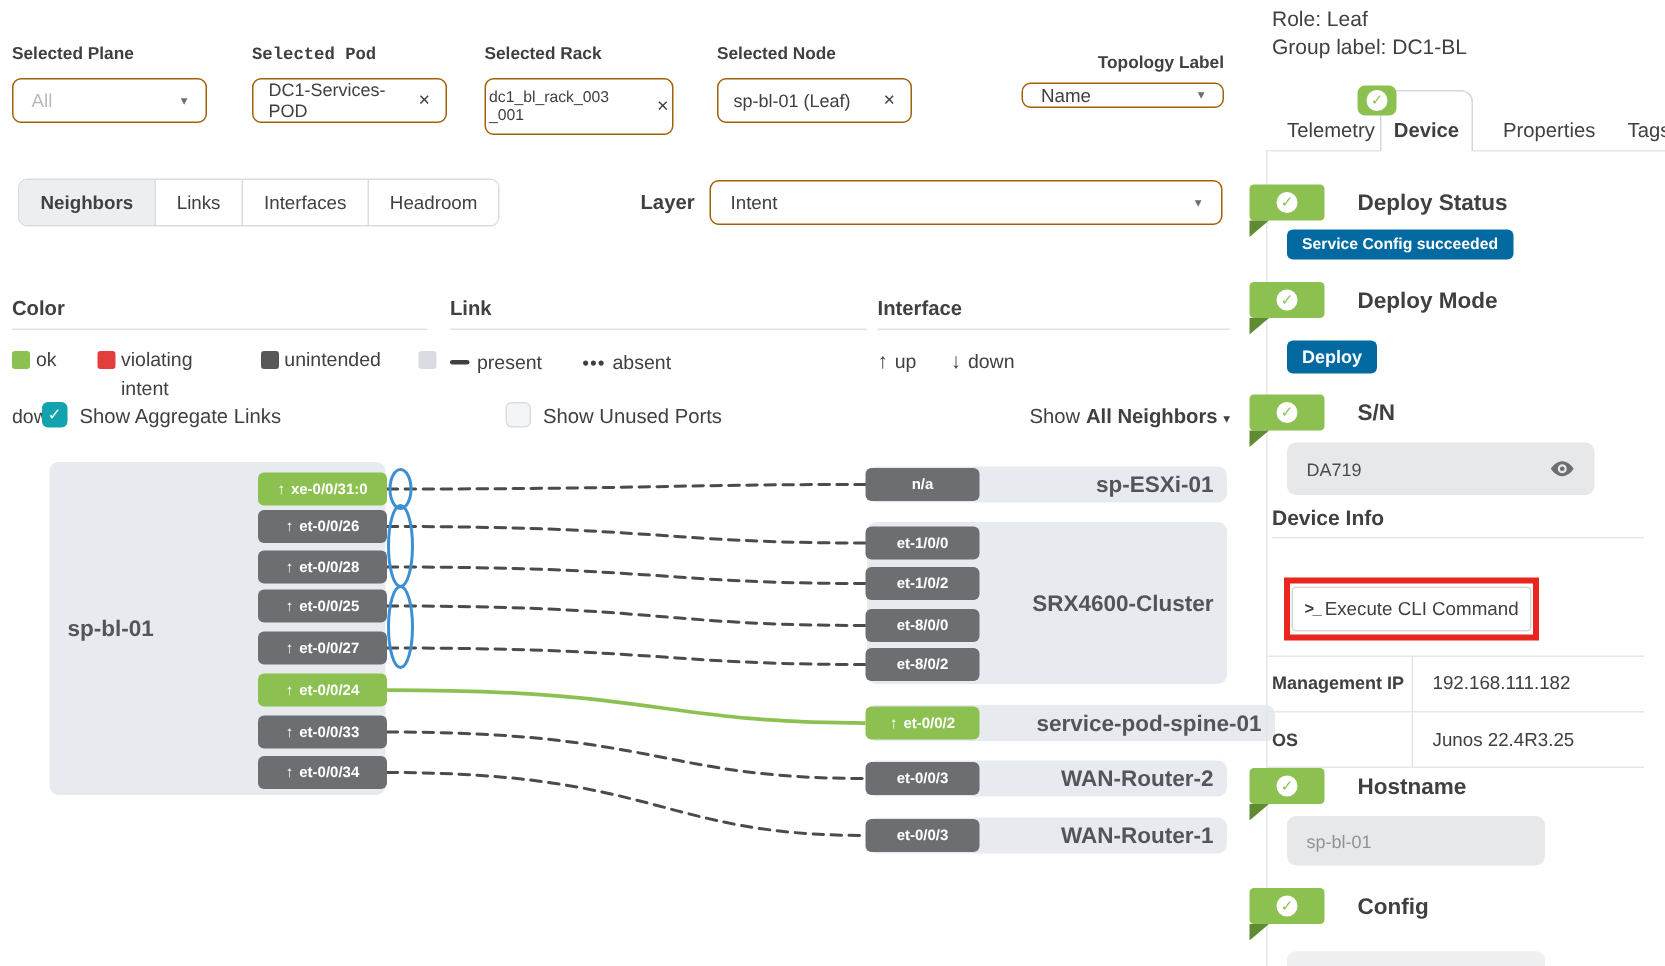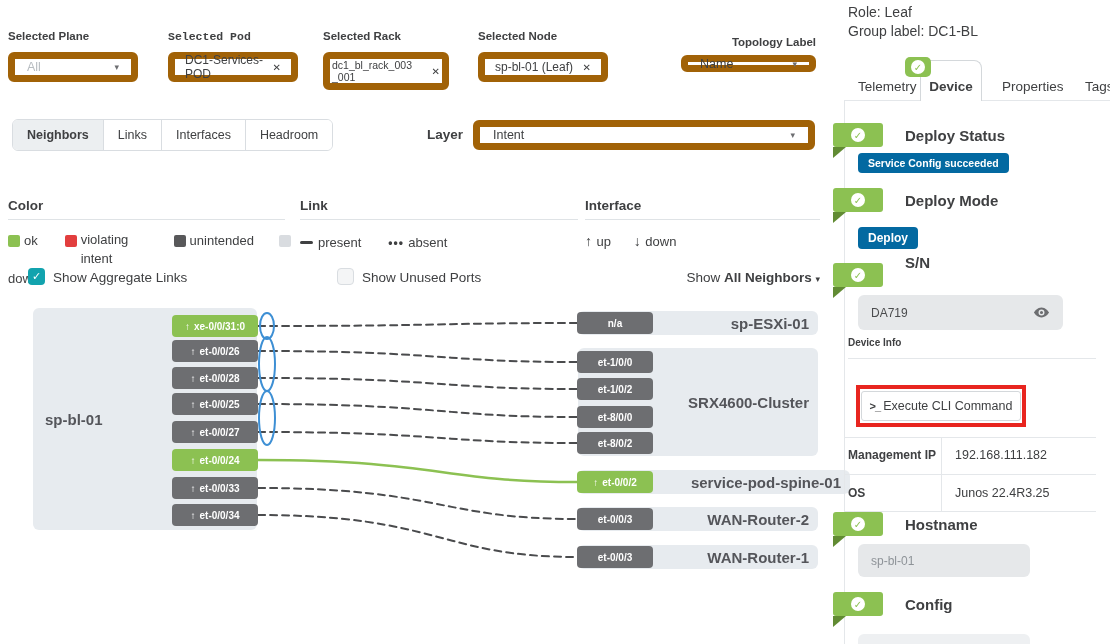--- a/index.html
+++ b/index.html
@@ -1,20 +1,20 @@
 <!DOCTYPE html>
 <html><head>
 <meta charset="utf-8">
 <style>
   html,body{margin:0;padding:0;background:#fff;}
   body{width:1110px;height:644px;position:relative;overflow:hidden;
        font-family:"Liberation Sans","DejaVu Sans",sans-serif;color:#3f4042;}
   .abs{position:absolute;}
   .flbl{font-weight:bold;font-size:11.5px;color:#3f4042;}
-  .field{border:7px solid #a16207;border-radius:6px;background:#fff;display:flex;
+  .field{border:1px solid #a16207;border-radius:6px;background:#fff;display:flex;
          align-items:center;font-size:12.5px;color:#3f4042;box-sizing:border-box;}
   .field .x{margin-left:auto;font-size:10px;font-weight:bold;color:#3f4042;cursor:pointer;}
   .caret{font-size:9px;color:#6d6e71;margin-left:auto;}
   .tabgroup{display:flex;border:1px solid #d9dde1;border-radius:6px;overflow:hidden;height:30px;}
   .vtab{display:flex;align-items:center;justify-content:center;font-size:12.5px;
         padding:0 14px;border-right:1px solid #d9dde1;background:#fff;cursor:pointer;}
   .vtab:last-child{border-right:none;}
   .vtab.active{background:#eceff1;font-weight:bold;}
   .lg-title{font-weight:bold;font-size:13.5px;color:#3f4042;border-bottom:1px solid #dfe3e6;padding-bottom:6px;}
   .sw{width:12px;height:12px;display:inline-block;border-radius:2px;margin-right:4px;vertical-align:-2px;}
@@ -245,29 +245,29 @@
 
 <div class="ribbon" style="top:188px;">
     <span class="ckc">✓</span>
   </div>
 <div class="abs sect-h" style="left:905px;top:192px;">Deploy Mode</div>
 <div class="abs gpill" style="left:858px;top:227px;height:22px;font-size:12px;">Deploy</div>
 
 <div class="ribbon" style="top:263px;">
     <span class="ckc">✓</span>
   </div>
-<div class="abs sect-h" style="left:905px;top:254px;">S/N</div>
+<div class="abs sect-h" style="left:905px;top:267px;">S/N</div>
 <div class="abs greybox" style="left:858px;top:295px;width:205px;height:35px;">
   <span>DA719</span>
   <svg style="margin-left:auto;" width="17" height="17" viewBox="0 0 24 24" fill="#6d6e71">
       <path d="M12 5C6.5 5 2.3 10.2 1.3 12c1 1.8 5.2 7 10.7 7s9.7-5.2 10.7-7C21.7 10.2 17.5 5 12 5zm0 11.2A4.2 4.2 0 1 1 12 7.8a4.2 4.2 0 0 1 0 8.4zm0-6.4a2.2 2.2 0 1 0 0 4.4 2.2 2.2 0 0 0 0-4.4z"></path>
     </svg>
 </div>
 
-<div class="abs" style="left:848px;top:337px;font-weight:bold;font-size:10px;">Device Info</div>
+<div class="abs" style="left:848px;top:337px;font-weight:bold;font-size:14px;">Device Info</div>
 <div class="abs hline" style="left:848px;top:358px;width:248px;"></div>
 
 <div class="abs" style="left:856px;top:385px;width:162px;height:34px;border:4px solid #e8251f;background:#fff;display:flex;align-items:center;justify-content:center;">
   <div style="display:flex;align-items:center;border:1px solid #d4d8db;border-radius:3px;height:28px;padding:0 8px;cursor:pointer;">
     <span style="font-weight:bold;font-size:11px;letter-spacing:-1px;margin-right:3px;">&gt;_</span>
     <span style="font-size:12.5px;white-space:nowrap;">Execute CLI Command</span>
   </div>
 </div>
 
 <div class="abs hline" style="left:844px;top:437px;width:252px;"></div>

